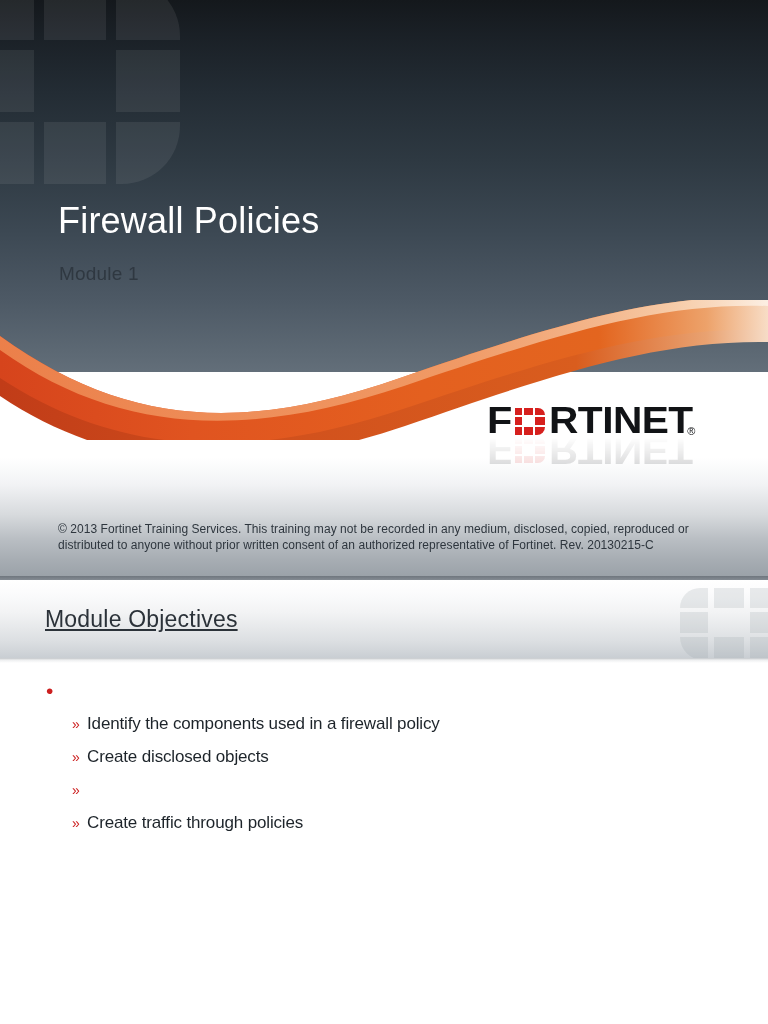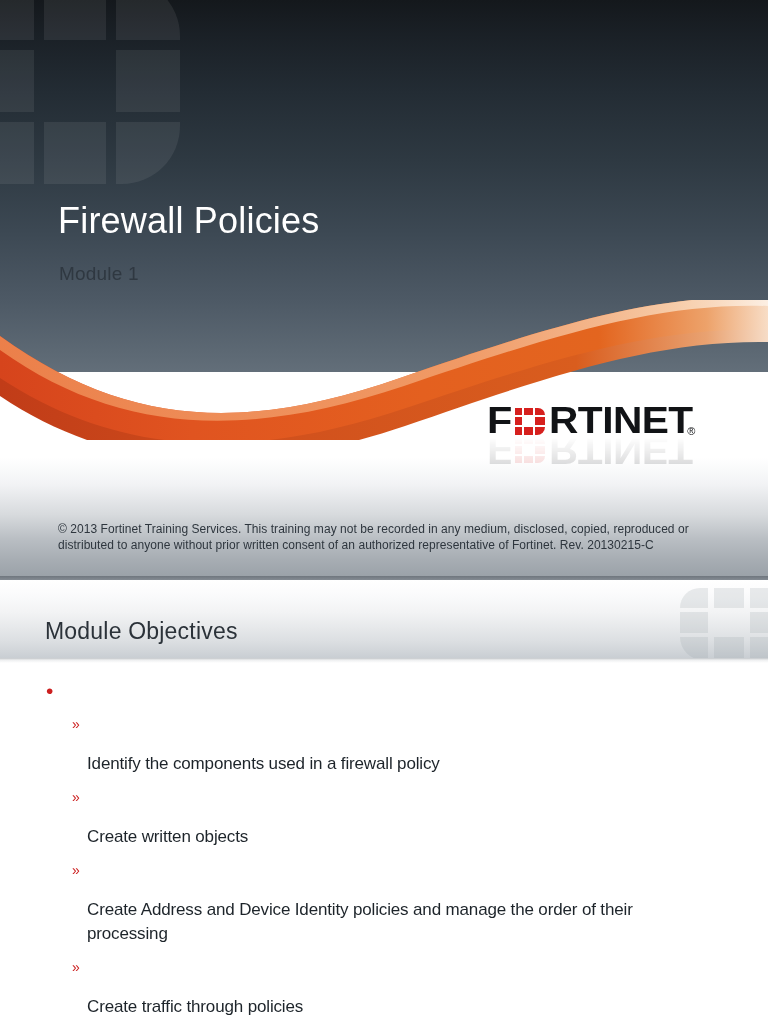--- a/index.html
+++ b/index.html
@@ -242,26 +242,27 @@
     position: absolute;
     left: 0;
     top: 82px;
     width: 768px;
     height: 5px;
     background: linear-gradient(to bottom, rgba(120,128,136,0.45) 0%, rgba(160,166,172,0.18) 40%, rgba(255,255,255,0) 100%);
   }
   .header-title {
     position: absolute;
     left: 45px;
-    top: 38px;
+    top: 26px;
     margin: 0;
     font-size: 23px;
     font-weight: 400;
     color: #2b3239;
     letter-spacing: 0.2px;
+    text-decoration: underline;
   }
 
   
   .header-grid {
     position: absolute;
     right: -16px;
     top: 8px;
     width: 104px;
     height: 72px;
   }
@@ -316,21 +317,20 @@
     font-size: 14px;
     line-height: 24px;
     width: 15px;
     flex: 0 0 15px;
   }
   .lvl2 .txt {
     font-size: 17px;
     line-height: 24px;
     color: #1d242a;
     letter-spacing: -0.15px;
-    margin-top: 40px;
   }
 </style>
 </head>
 <body>
 
 <div class="deck">
 
   <section class="slide-title">
 
     <div class="block-grid">
@@ -448,26 +448,25 @@
         <span class="mark">•</span>
       </div>
 
       <div class="lvl2">
         <span class="mark">»</span>
         <span class="txt">Identify the components used in a firewall policy</span>
       </div>
 
       <div class="lvl2">
         <span class="mark">»</span>
-        <span class="txt">Create written objects</span>
+        <span class="txt">Create disclosed objects</span>
       </div>
 
       <div class="lvl2">
         <span class="mark">»</span>
-        <span class="txt">Create Address and Device Identity policies and manage the order of their processing</span>
       </div>
 
       <div class="lvl2">
         <span class="mark">»</span>
         <span class="txt">Create traffic through policies</span>
       </div>
 
     </div>
   </section>
 

